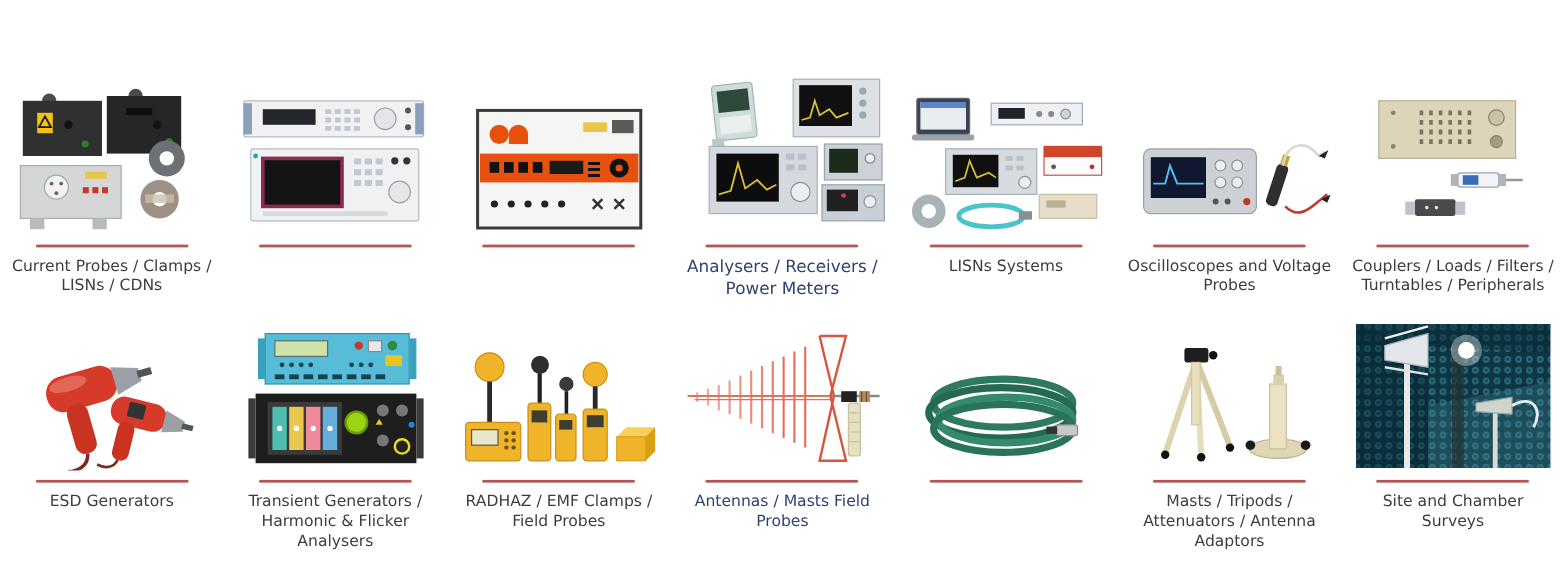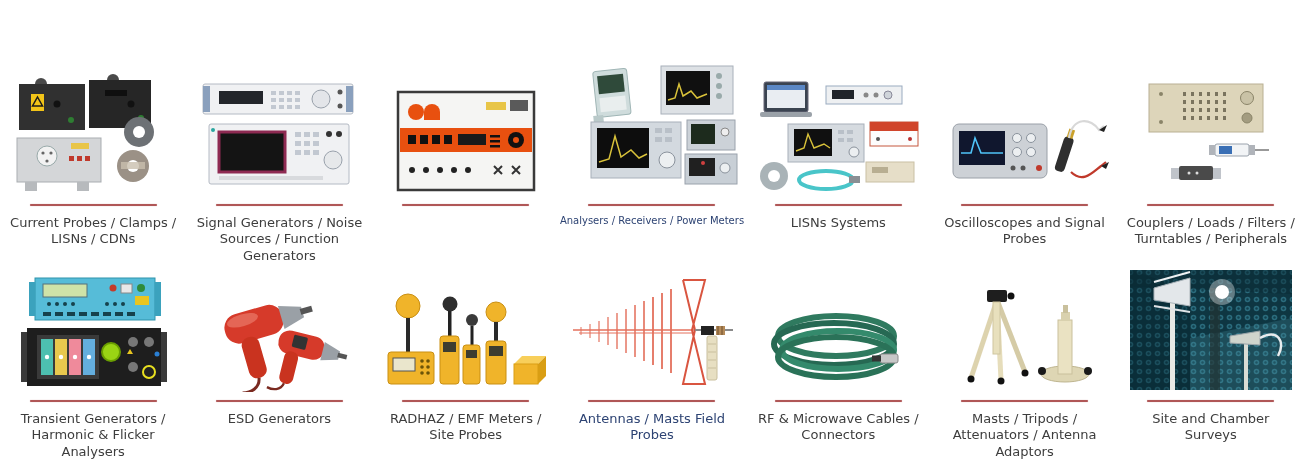--- a/index.html
+++ b/index.html
@@ -15,21 +15,21 @@
   .imgwrap{display:flex;align-items:flex-end;justify-content:center;}
   .row-1 .imgwrap{height:136px;}
   .row-2 .imgwrap{height:126px;}
   .rule{width:127px;height:2px;background:var(--underline,#b05757);margin-top:8px;border-radius:1px;
         box-shadow:0 0 1px 0 rgba(176,87,87,.6);}
   .label{
     margin-top:9px;font-size:13px;line-height:1.25;color:var(--label,#3d3d3d);
     text-align:center;max-width:172px;
   }
   .tile.hl .label{color:var(--hl,#2d4373);}
-  .tile.hl.big .label{font-size:10px;max-width:200px;margin-left:-14px;margin-right:-14px;}
+  .tile.hl.big .label{font-size:14px;max-width:200px;margin-left:-14px;margin-right:-14px;}
   svg{display:block;}
 </style>
 </head>
 <body style="background: rgb(255, 255, 255);">
 
 <div class="grid">
 
   <div class="row row-1">
 
     <div class="tile">
@@ -106,21 +106,20 @@
               <rect x="118" y="80" width="6" height="5"></rect>
           </g>
           <circle cx="138" cy="90" r="9" fill="#e6e8ea" stroke="#99a1ab"></circle>
           <circle cx="134" cy="64" r="3" fill="#333"></circle>
             <circle cx="144" cy="64" r="3" fill="#333"></circle>
           <rect x="24" y="106" width="104" height="4" fill="#d8dadd"></rect>
           <circle cx="18" cy="60" r="2" fill="#2aa6a0"></circle>
         </svg>
       </div>
       <div class="rule"></div>
-      <div class="label">Signal Generators / Noise Sources / Function Generators</div>
     </div>
 
     <div class="tile">
       <div class="imgwrap">
         <svg width="168" height="110" viewBox="0 0 168 110" aria-hidden="true">
           <rect x="16" y="6" width="136" height="98" fill="#f5f5f3" stroke="#3a3a3a" stroke-width="2.5"></rect>
           <circle cx="34" cy="26" r="8" fill="#e8500f"></circle>
             <circle cx="50" cy="26" r="8" fill="#e8500f"></circle>
           <rect x="42" y="26" width="16" height="8" fill="#e8500f"></rect>
           <rect x="104" y="16" width="20" height="8" fill="#e8c547"></rect>
@@ -240,21 +239,21 @@
             <rect x="117" y="40" width="10" height="36" rx="4" fill="#2f2f2f"></rect>
             <rect x="119" y="32" width="6" height="9" fill="#caa12b"></rect>
           </g>
           <path d="M128 42 C 132 20, 150 22, 158 34 L163 30" stroke="#d8d8d8" stroke-width="2.2" fill="none"></path>
           <path d="M130 76 C 142 88, 152 76, 160 70 L165 66" stroke="#c0392b" stroke-width="2.2" fill="none"></path>
           <path d="M158 34 l8 -5 l-3 7 z" fill="#222"></path>
           <path d="M160 70 l8 -4 l-3 7 z" fill="#222"></path>
         </svg>
       </div>
       <div class="rule"></div>
-      <div class="label">Oscilloscopes and Signal Probes</div>
+      <div class="label">Oscilloscopes and Voltage Probes</div>
     </div>
 
     <div class="tile">
       <div class="imgwrap">
         <svg width="168" height="122" viewBox="0 0 168 122" aria-hidden="true">
           <rect x="22" y="10" width="114" height="48" fill="#ddd5ba" stroke="#b9b093"></rect>
           <g stroke="#7a745f" stroke-width="4" stroke-dasharray="3 5">
             <line x1="56" y1="20" x2="104" y2="20"></line>
               <line x1="56" y1="28" x2="104" y2="28"></line>
             <line x1="56" y1="36" x2="104" y2="36"></line>
@@ -275,20 +274,45 @@
           <circle cx="62" cy="99" r="1.5" fill="#ddd"></circle>
             <circle cx="70" cy="99" r="1.5" fill="#ddd"></circle>
         </svg>
       </div>
       <div class="rule"></div>
       <div class="label">Couplers / Loads / Filters / Turntables / Peripherals</div>
     </div>
   </div>
 
   <div class="row row-2">
+
+    <div class="tile">
+      <div class="imgwrap">
+        <svg width="160" height="120" viewBox="0 0 160 120" aria-hidden="true">
+          <g transform="rotate(-16 60 55)">
+            <rect x="26" y="36" width="60" height="30" rx="14" fill="#d63a2a"></rect>
+            <ellipse cx="46" cy="44" rx="16" ry="6" fill="#f08a7a" opacity="0.55"></ellipse>
+            <polygon points="84,40 106,47 106,58 84,64" fill="#9aa0a6"></polygon>
+            <rect x="104" y="49" width="12" height="6" fill="#555"></rect>
+            <rect x="38" y="62" width="18" height="42" rx="8" fill="#c9331f"></rect>
+            <path d="M46 104 C 44 114, 34 116, 26 114" stroke="#7a2a20" stroke-width="3" fill="none"></path>
+          </g>
+          <g transform="translate(58 34) scale(0.78) rotate(14 60 55)">
+            <rect x="26" y="36" width="60" height="30" rx="14" fill="#d63a2a"></rect>
+            <rect x="44" y="40" width="18" height="16" rx="2" fill="#333"></rect>
+            <polygon points="84,40 106,47 106,58 84,64" fill="#9aa0a6"></polygon>
+            <rect x="104" y="49" width="12" height="6" fill="#555"></rect>
+            <rect x="38" y="62" width="18" height="42" rx="8" fill="#c9331f"></rect>
+            <path d="M46 104 C 44 114, 34 116, 26 114" stroke="#7a2a20" stroke-width="3" fill="none"></path>
+          </g>
+        </svg>
+      </div>
+      <div class="rule"></div>
+      <div class="label">ESD Generators</div>
+    </div>
 
     <div class="tile">
       <div class="imgwrap">
         <svg width="168" height="120" viewBox="0 0 168 120" aria-hidden="true">
           <rect x="26" y="6" width="120" height="42" fill="#56bcd8" stroke="#2e93ac"></rect>
           <rect x="20" y="10" width="6" height="34" fill="#3ba2bd"></rect>
             <rect x="146" y="10" width="6" height="34" fill="#3ba2bd"></rect>
           <rect x="34" y="12" width="44" height="13" fill="#cfe3a8" stroke="#55707a"></rect>
           <circle cx="104" cy="16" r="3.5" fill="#c43b2a"></circle>
             <rect x="112" y="12" width="11" height="9" fill="#e8e8e8" stroke="#888"></rect>
@@ -333,45 +357,20 @@
           <polygon points="118,82 124,82 121,77" fill="#e8c520"></polygon>
           <circle cx="148" cy="82" r="2.5" fill="#2a7fd4"></circle>
         </svg>
       </div>
       <div class="rule"></div>
       <div class="label">Transient Generators / Harmonic &amp; Flicker Analysers</div>
     </div>
 
     <div class="tile">
       <div class="imgwrap">
-        <svg width="160" height="120" viewBox="0 0 160 120" aria-hidden="true">
-          <g transform="rotate(-16 60 55)">
-            <rect x="26" y="36" width="60" height="30" rx="14" fill="#d63a2a"></rect>
-            <ellipse cx="46" cy="44" rx="16" ry="6" fill="#f08a7a" opacity="0.55"></ellipse>
-            <polygon points="84,40 106,47 106,58 84,64" fill="#9aa0a6"></polygon>
-            <rect x="104" y="49" width="12" height="6" fill="#555"></rect>
-            <rect x="38" y="62" width="18" height="42" rx="8" fill="#c9331f"></rect>
-            <path d="M46 104 C 44 114, 34 116, 26 114" stroke="#7a2a20" stroke-width="3" fill="none"></path>
-          </g>
-          <g transform="translate(58 34) scale(0.78) rotate(14 60 55)">
-            <rect x="26" y="36" width="60" height="30" rx="14" fill="#d63a2a"></rect>
-            <rect x="44" y="40" width="18" height="16" rx="2" fill="#333"></rect>
-            <polygon points="84,40 106,47 106,58 84,64" fill="#9aa0a6"></polygon>
-            <rect x="104" y="49" width="12" height="6" fill="#555"></rect>
-            <rect x="38" y="62" width="18" height="42" rx="8" fill="#c9331f"></rect>
-            <path d="M46 104 C 44 114, 34 116, 26 114" stroke="#7a2a20" stroke-width="3" fill="none"></path>
-          </g>
-        </svg>
-      </div>
-      <div class="rule"></div>
-      <div class="label">ESD Generators</div>
-    </div>
-
-    <div class="tile">
-      <div class="imgwrap">
         <svg width="168" height="116" viewBox="0 0 168 116" aria-hidden="true">
           <circle cx="26" cy="30" r="12" fill="#f0b42a" stroke="#c98f12"></circle>
           <rect x="24" y="42" width="4" height="34" fill="#2a2a2a"></rect>
           <rect x="6" y="76" width="46" height="32" rx="3" fill="#f0b42a" stroke="#c98f12"></rect>
           <rect x="11" y="82" width="22" height="13" fill="#eae6cc" stroke="#555"></rect>
           <g fill="#6b5408">
               <circle cx="40" cy="85" r="1.8"></circle>
               <circle cx="46" cy="85" r="1.8"></circle>
               <circle cx="40" cy="91" r="1.8"></circle>
               <circle cx="46" cy="91" r="1.8"></circle>
@@ -389,21 +388,21 @@
           <circle cx="114" cy="36" r="10" fill="#f0b42a" stroke="#c98f12"></circle>
           <rect x="112" y="46" width="4" height="20" fill="#2a2a2a"></rect>
           <rect x="104" y="65" width="20" height="43" rx="3" fill="#f0b42a" stroke="#c98f12"></rect>
           <rect x="107" y="70" width="14" height="10" fill="#3d3d30"></rect>
           <polygon points="132,88 140,80 164,80 156,88" fill="#f8cf5a"></polygon>
           <rect x="132" y="88" width="24" height="20" fill="#f0b42a" stroke="#d99e14"></rect>
           <polygon points="156,88 164,80 164,100 156,108" fill="#d99e14"></polygon>
         </svg>
       </div>
       <div class="rule"></div>
-      <div class="label">RADHAZ / EMF Meters / Site Probes</div>
+      <div class="label">RADHAZ / EMF Clamps / Field Probes</div>
     </div>
 
     <div class="tile hl">
       <div class="imgwrap">
         <svg width="174" height="118" viewBox="0 0 174 118" aria-hidden="true">
           <line x1="8" y1="56" x2="130" y2="56" stroke="#e4705c" stroke-width="1.6"></line>
           <line x1="14" y1="59" x2="130" y2="59" stroke="#e4705c" stroke-width="1"></line>
           <g stroke="#e4705c" stroke-width="1.8">
             <line x1="16" y1="53" x2="16" y2="61" opacity="0.55"></line>
             <line x1="25" y1="50" x2="25" y2="64" opacity="0.6"></line>
@@ -441,21 +440,20 @@
         <svg width="168" height="100" viewBox="0 0 168 100" aria-hidden="true">
           <ellipse cx="82" cy="44" rx="58" ry="20" fill="none" stroke="#2f7a5f" stroke-width="6"></ellipse>
           <ellipse cx="80" cy="52" rx="60" ry="21" fill="none" stroke="#266953" stroke-width="6"></ellipse>
           <ellipse cx="84" cy="58" rx="56" ry="19" fill="none" stroke="#348a6c" stroke-width="6"></ellipse>
           <ellipse cx="82" cy="65" rx="58" ry="20" fill="none" stroke="#2a7258" stroke-width="6"></ellipse>
           <rect x="126" y="62" width="18" height="9" rx="2" fill="#c8c8c8" stroke="#8a8a8a"></rect>
           <rect x="118" y="63.5" width="9" height="6" fill="#333"></rect>
         </svg>
       </div>
       <div class="rule"></div>
-      <div class="label">RF &amp; Microwave Cables / Connectors</div>
     </div>
 
     <div class="tile">
       <div class="imgwrap">
         <svg width="168" height="118" viewBox="0 0 168 118" aria-hidden="true">
           <line x1="56" y1="26" x2="30" y2="104" stroke="#ddd3ae" stroke-width="5"></line>
           <line x1="56" y1="26" x2="60" y2="106" stroke="#e6ddbb" stroke-width="5"></line>
           <line x1="56" y1="26" x2="84" y2="98" stroke="#d5cba6" stroke-width="5"></line>
           <circle cx="30" cy="105" r="3.5" fill="#111"></circle>
             <circle cx="60" cy="107" r="3.5" fill="#111"></circle>

